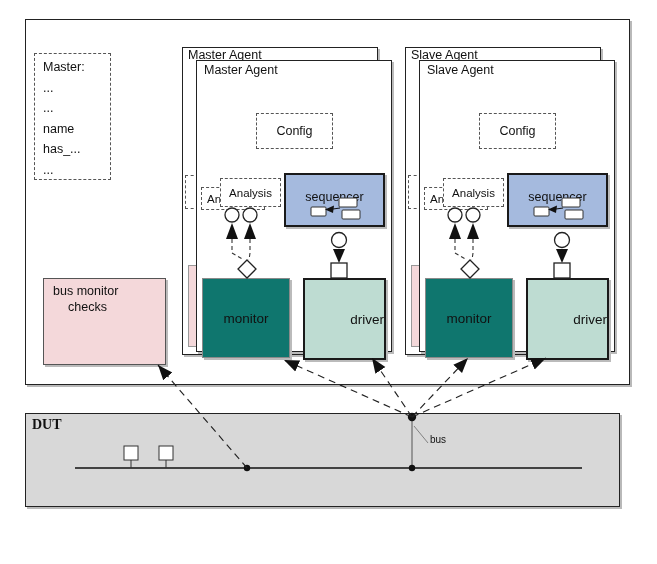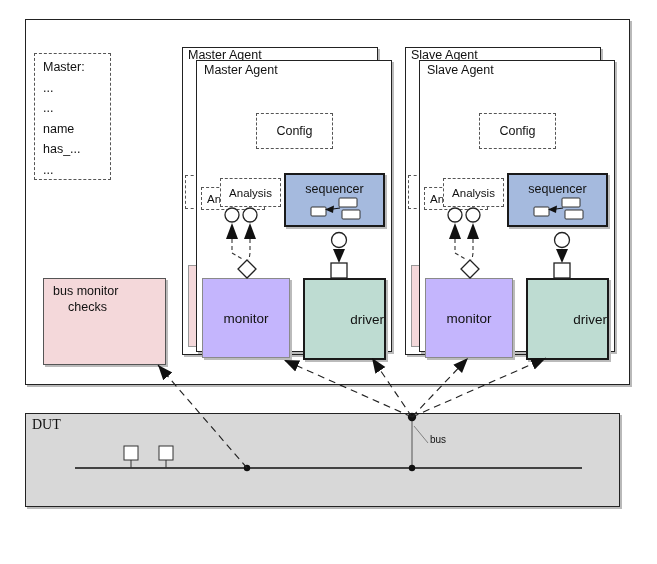--- a/index.html
+++ b/index.html
@@ -42,33 +42,33 @@
   .agent .config-box{left:74px;top:66px;width:75px;height:34px;border:1px dashed #555;
                      display:flex;align-items:center;justify-content:center;font-size:12.5px;text-align:center;}
   .agent .analysis-back{left:19px;top:140px;width:64px;height:23px;background:#fff;
                         border:1px dashed #555;font-size:11.5px;line-height:23px;
                         padding-left:5px;box-sizing:border-box;white-space:nowrap;overflow:hidden;}
   .agent .analysis-front{left:38px;top:131px;width:59px;height:27px;background:#fff;
                          border:1px dashed #555;display:flex;align-items:center;
                          justify-content:center;font-size:11.5px;}
   .agent .sequencer{left:102px;top:126px;width:101px;height:54px;background:#a5bade;
                     border:2px solid #1a1a1a;box-shadow:2px 2px 0 #bbb;text-align:center;
-                    font-size:12.5px;padding-top:7px;box-sizing:border-box;}
+                    font-size:12.5px;padding-top:15px;box-sizing:border-box;}
   .agent .seq-icon{position:absolute;left:50%;top:21px;transform:translateX(-50%);}
-  .agent .monitor{left:20px;top:231px;width:86px;height:78px;background:#c4b5fd;
+  .agent .monitor{left:20px;top:231px;width:86px;height:78px;background:#0f766e;
                   border:1.5px solid #8a8a8a;box-shadow:2px 2px 0 #bbb;display:flex;
                   align-items:center;justify-content:center;font-size:13.5px;}
   .agent .driver{left:121px;top:231px;width:79px;height:78px;background:#bedcd2;
                  border:2px solid #1a1a1a;box-shadow:2px 2px 0 #bbb;display:flex;
                  align-items:center;justify-content:flex-end;font-size:13.5px;}
 
   
   .dut-box{left:25px;top:413px;width:593px;height:92px;background:#d8d8d8;
            border:1.2px solid #222;box-shadow:2px 2px 0 #b9b9b9;}
-  .dut-label{left:32px;top:417px;font-family:"Liberation Serif",serif;font-weight:normal;
+  .dut-label{left:32px;top:417px;font-family:"Liberation Serif",serif;font-weight:bold;
              font-size:14px;}
   .bus-label{left:430px;top:434px;font-size:10px;}
 
   .caption{left:0;top:531px;width:657px;text-align:center;font-weight:bold;font-size:12px;}
 
   
   .overlay{position:absolute;left:0;top:0;z-index:20;pointer-events:none;}
   .dash-a{stroke:#222;stroke-width:1.15;fill:none;stroke-dasharray:7 5;}
   .dash-s{stroke:#333;stroke-width:1.1;fill:none;stroke-dasharray:4 3;}
   .port{fill:#fff;stroke:#222;stroke-width:1.3;}

